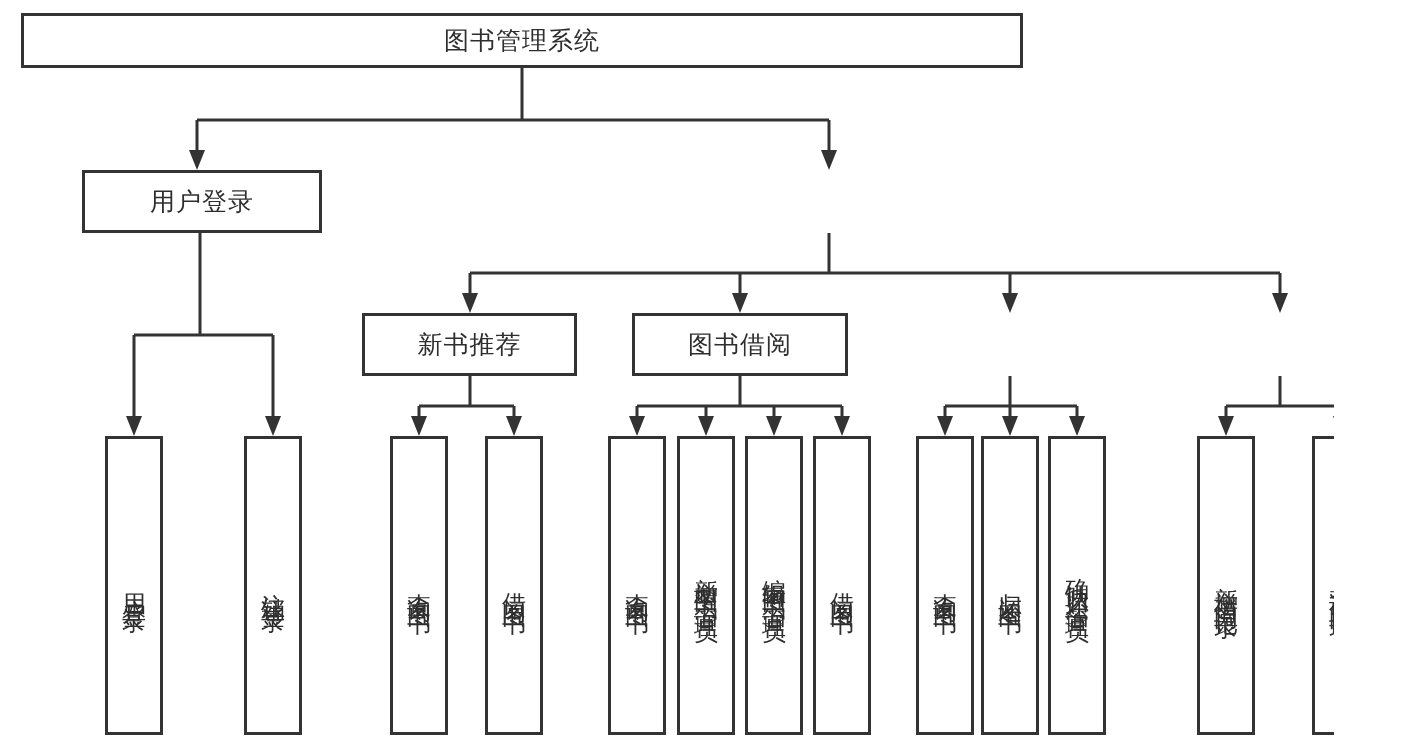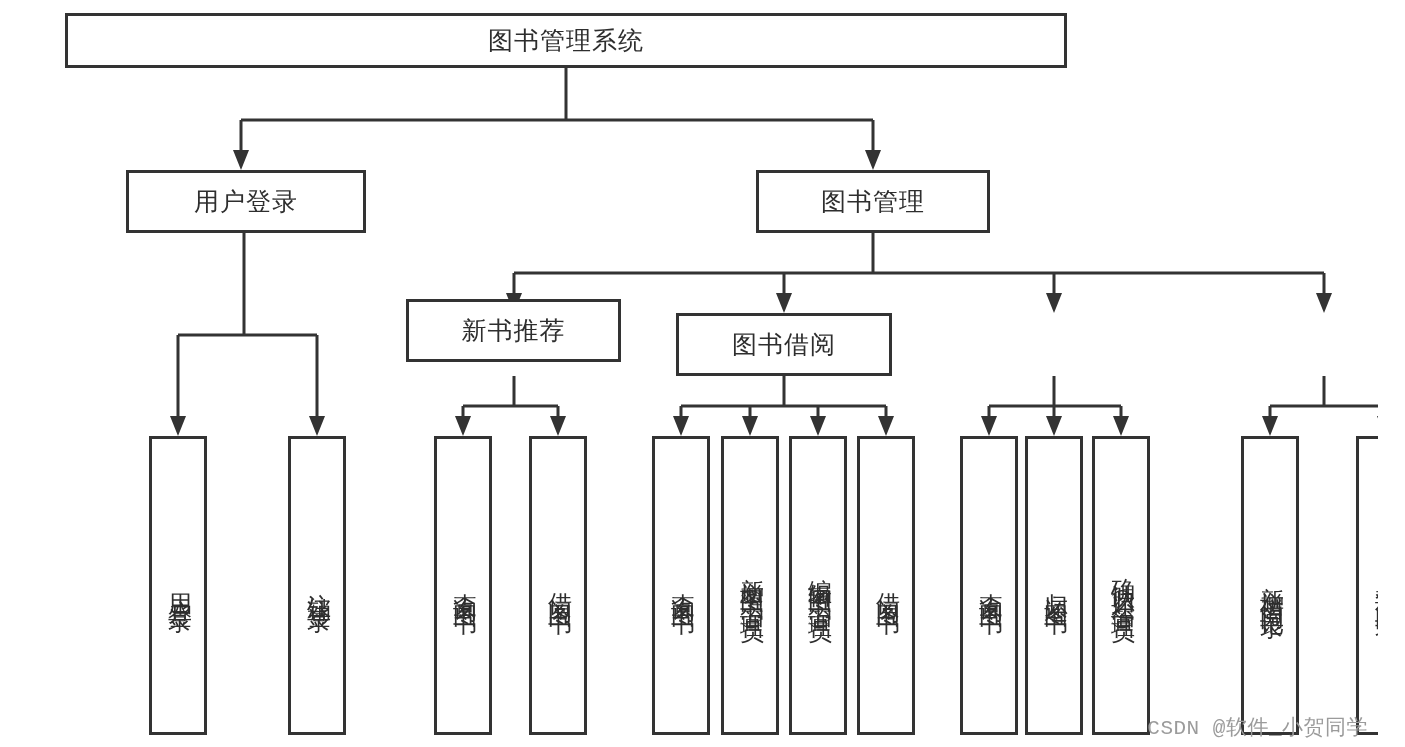--- a/index.html
+++ b/index.html
@@ -7,24 +7,23 @@
     --text:#2e2e2e;
     --watermark:#9b9b9b;
     --background:#ffffff;
   }
   html,body{margin:0;padding:0;background:var(--background);}
   #canvas{
     position:relative;
     width:1334px;
     height:747px;
     background:var(--background);
-    font-family:Liberation Mono, monospace;
+    font-family:Liberation Serif, serif;
     color:var(--text);
     overflow:hidden;
-    margin-left:44px;
   }
   #connectors{position:absolute;left:0;top:0;width:1405px;height:747px;}
   .edge{stroke:var(--line);stroke-width:3;fill:none;}
   .arrowhead{fill:var(--line);stroke:none;}
   .node{
     position:absolute;
     box-sizing:border-box;
     border:3px solid var(--line);
     background:var(--background);
     display:flex;
@@ -101,23 +100,22 @@
     <use href="#arrow" x="945" y="436"></use>
     <use href="#arrow" x="1010" y="436"></use>
     <use href="#arrow" x="1077" y="436"></use>
     <use href="#arrow" x="1226" y="436"></use>
     <use href="#arrow" x="1341" y="436"></use>
   </svg>
 
   <div class="node" style="left:21px;top:13px;width:1002px;height:55px;">图书管理系统</div>
 
   <div class="node" style="left:82px;top:170px;width:240px;height:63px;">用户登录</div>
-  <div class="node" style="left:712px;top:170px;width:234px;height:63px;">图书管理</div>
 
-  <div class="node" style="left:362px;top:299px;width:215px;height:63px;">新书推荐</div>
+  <div class="node" style="left:362px;top:313px;width:215px;height:63px;">新书推荐</div>
   <div class="node" style="left:632px;top:313px;width:216px;height:63px;">图书借阅</div>
 
   <div class="leaf" style="left:105px;">
     <span class="vtext">用户登录</span>
   </div>
   <div class="leaf" style="left:244px;">
     <span class="vtext">注销登录</span>
   </div>
 
   <div class="leaf" style="left:390px;">
@@ -150,15 +148,14 @@
     <span class="vtext">确认归还（管理员）</span>
   </div>
 
   <div class="leaf" style="left:1197px;">
     <span class="vtext">新增借阅记录</span>
   </div>
   <div class="leaf" style="left:1312px;">
     <span class="vtext">查询借阅记录</span>
   </div>
 
-  <div id="watermark">CSDN @软件_小贺同学</div>
 
 </div>
 
 </body></html>

